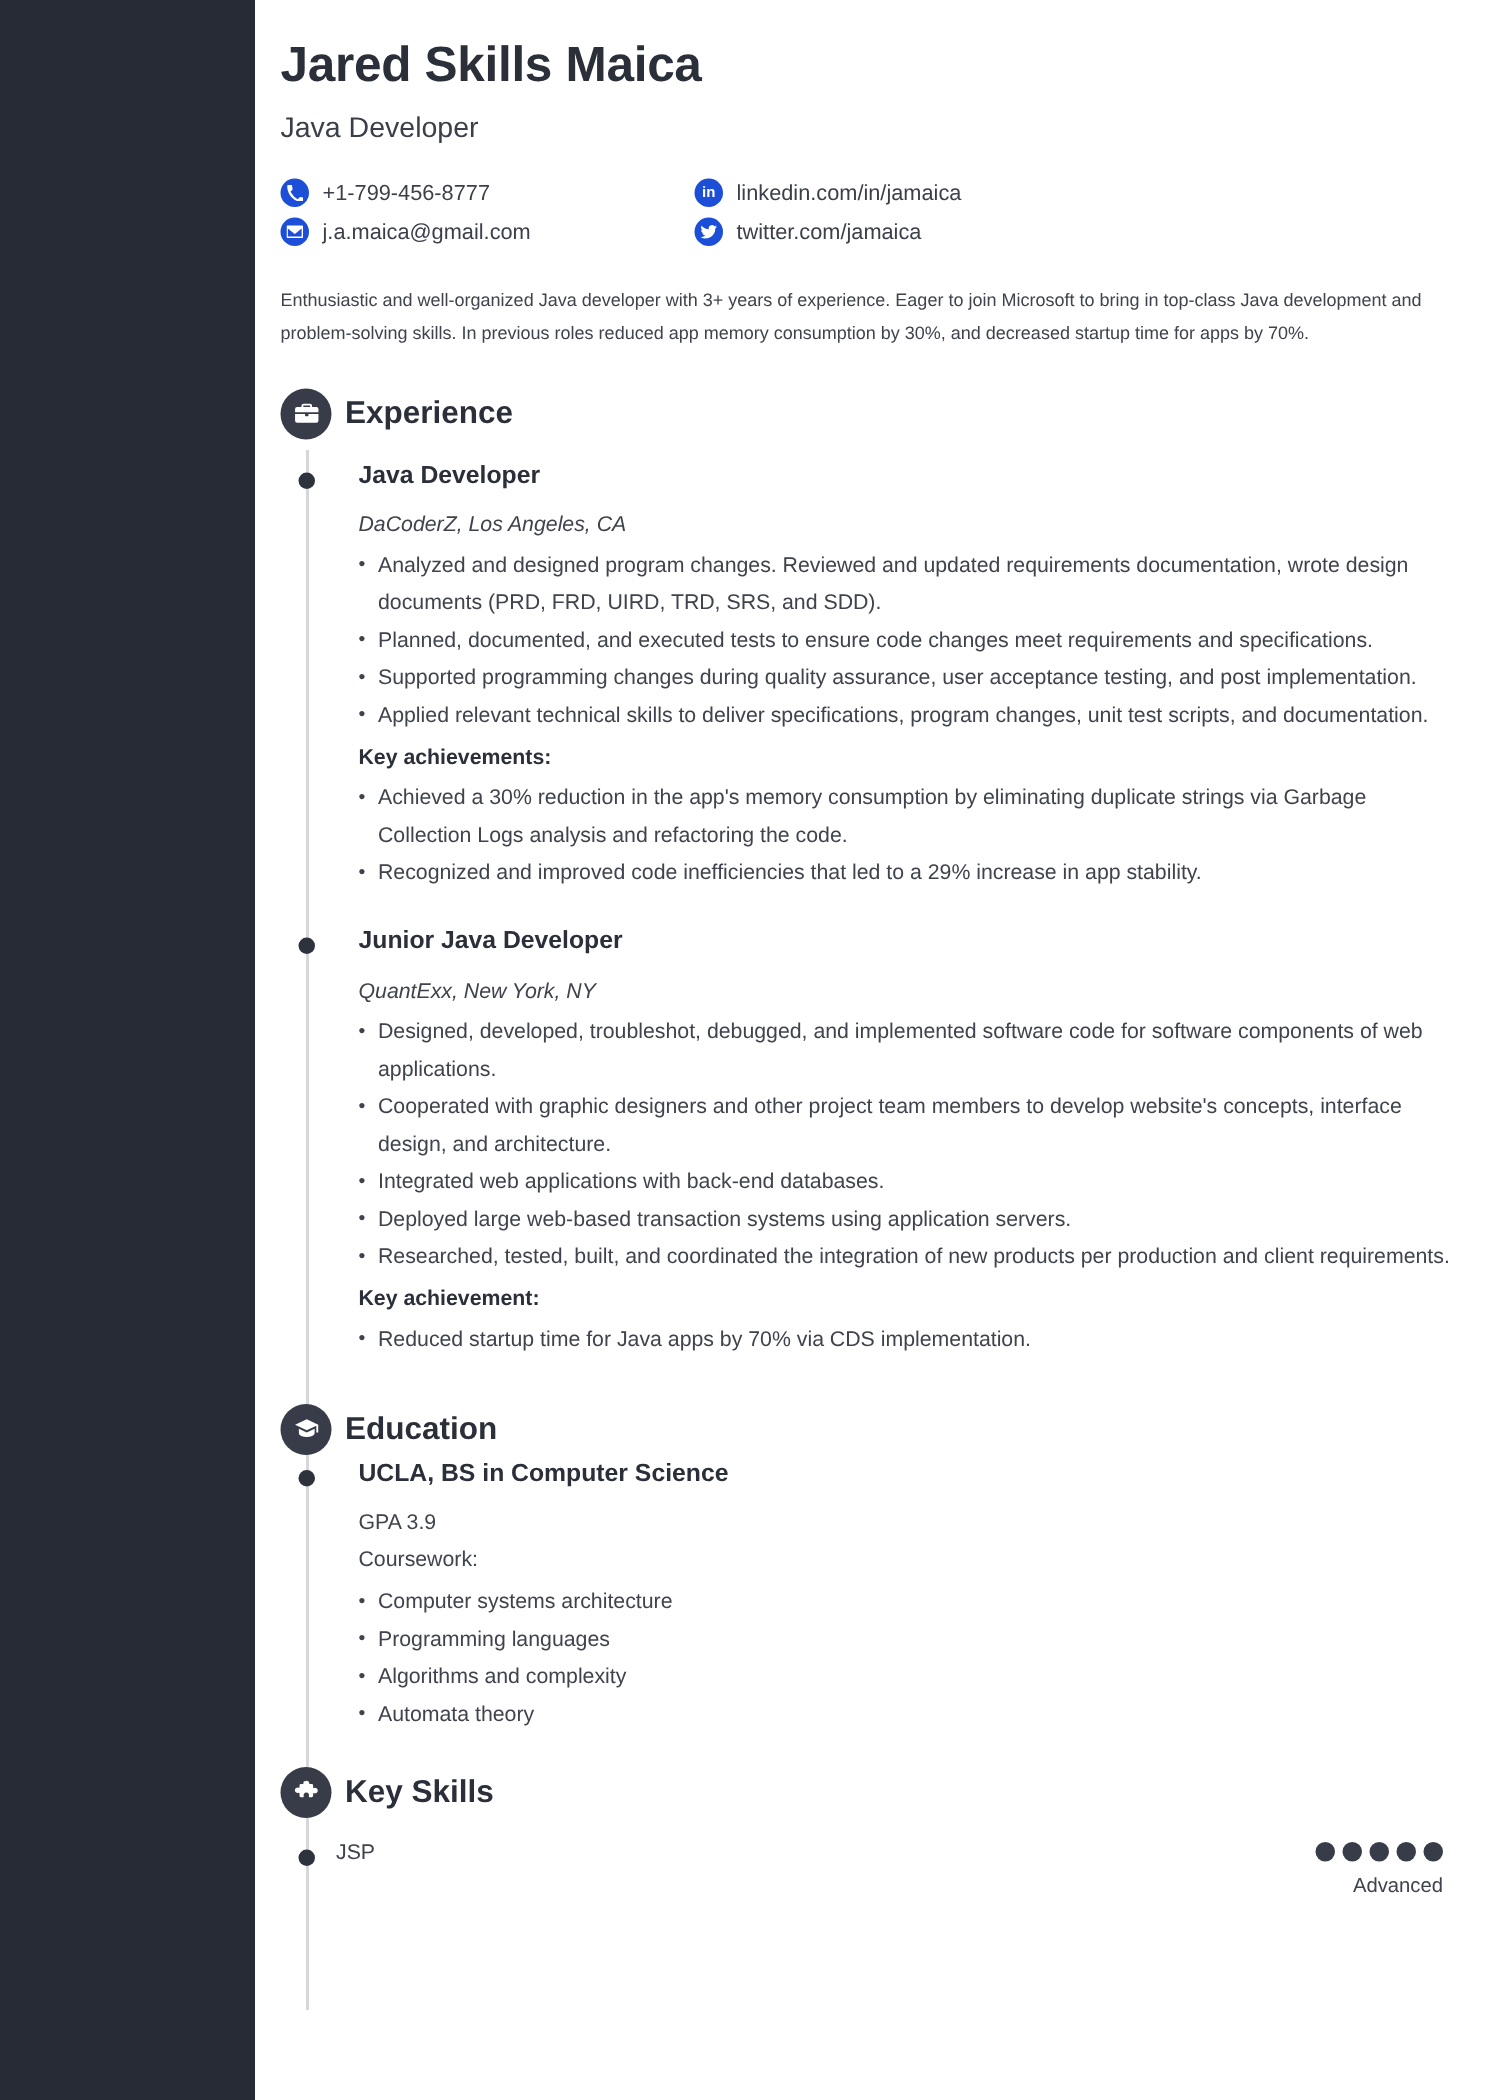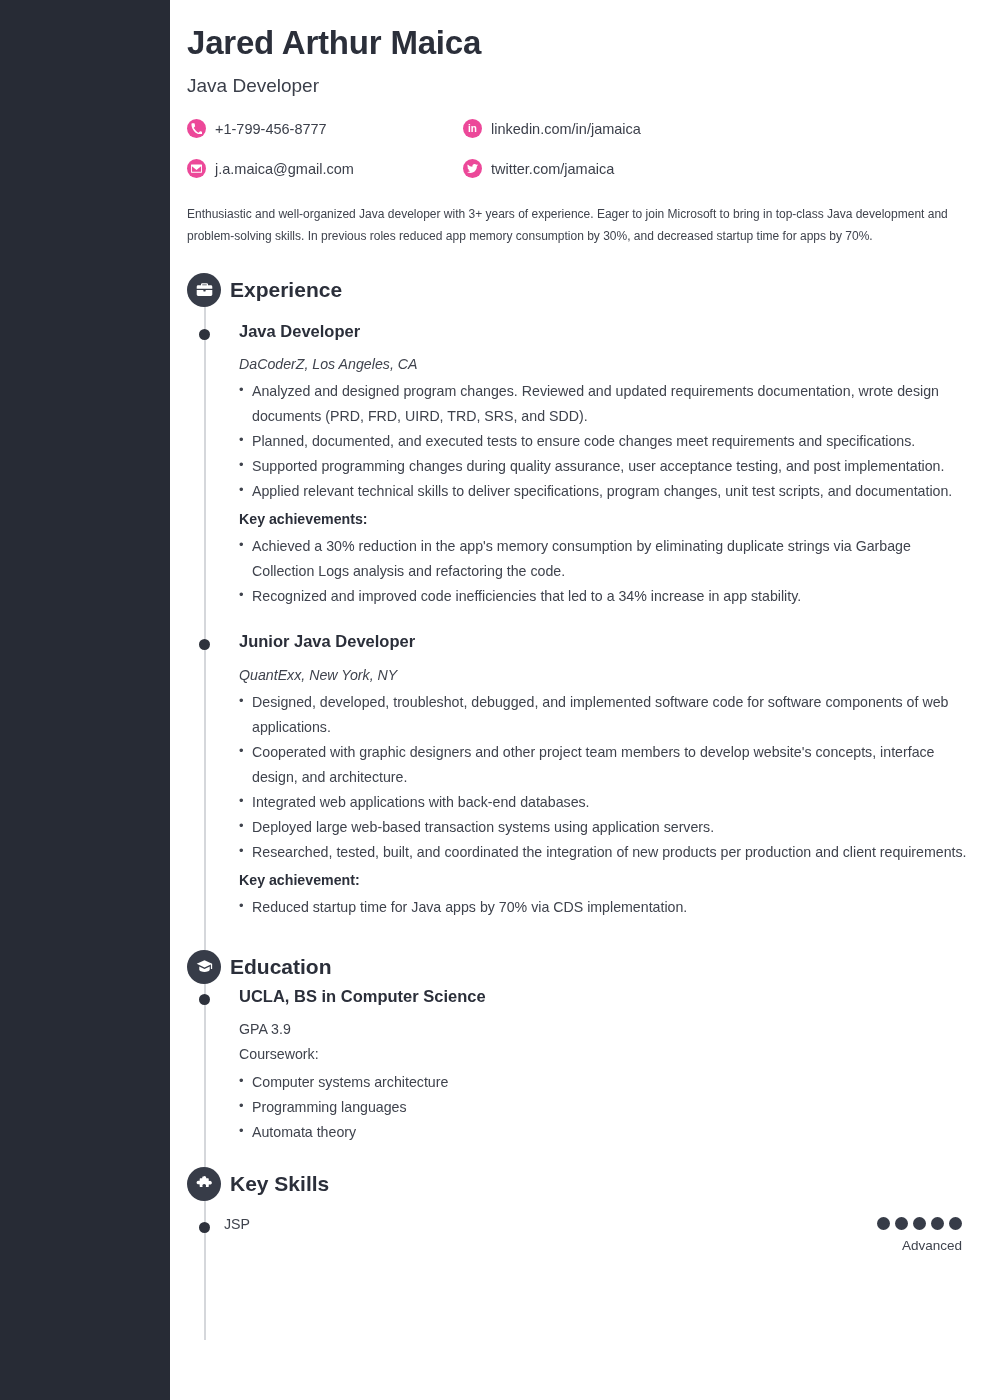--- a/index.html
+++ b/index.html
@@ -29,27 +29,27 @@
     letter-spacing: -0.2px; line-height: 1.25;
   }
   .job-title {
     font-size: 19px; color: #3b3f4a; margin-top: 12px; font-weight: normal;
   }
 
   .contacts {
     margin-top: 22px;
     display: grid;
     grid-template-columns: 276px auto;
-    row-gap: 21px;
+    row-gap: 7px;
   }
   .contact { display: flex; align-items: center; gap: 9px; }
   .contact-text { font-size: 14.5px; color: #3b3f4a; }
   .ico {
     width: 19px; height: 19px; border-radius: 50%;
-    background: #ec4899; color: #fff;
+    background: #1d4ed8; color: #fff;
     display: flex; align-items: center; justify-content: center;
     flex: 0 0 19px;
   }
   .ico svg { width: 11px; height: 11px; fill: #fff; display: block; }
   .ico .lin { font-size: 10px; font-weight: bold; font-family: "Liberation Sans", sans-serif; line-height: 1; }
 
   .summary {
     margin-top: 26px; padding-right: 22px;
     font-size: 12px; color: #3f434d; line-height: 1.78;
   }
@@ -128,21 +128,21 @@
   <div class="sidebar"></div>
   <div class="rail"></div>
 
   <div class="date" style="top:332px">2017 - 2018</div>
   <div class="date" style="top:673px">2015 - 2016</div>
   <div class="date" style="top:1061px">2013 - 2016</div>
 
   <div class="content">
 
     <div class="header">
-      <div class="name">Jared Arthur Maica</div>
+      <div class="name">Jared Skills Maica</div>
       <div class="job-title">Java Developer</div>
 
       <div class="contacts">
         <div class="contact">
           <span class="ico">
             <svg viewBox="0 0 24 24">
                 <path d="M6.6 10.8c1.9 3.7 5 6.7 8.7 8.6l2.9-2.9c.4-.4.9-.5 1.3-.3 1.4.5 3 .7 4.5.7.7 0 1.3.6 1.3 1.3v4.6c0 .7-.6 1.3-1.3 1.3C10.7 24 0 13.3 0 0c0-.7.6-1.3 1.3-1.3h4.6C6.6-1.3 7.2-.7 7.2 0c0 1.6.2 3.1.7 4.5.1.5 0 1-.3 1.3l-2.9 2.9z" transform="translate(1 2)"></path>
               </svg>
           </span>
           <span class="contact-text">+1-799-456-8777</span>
@@ -192,21 +192,21 @@
       <div class="entry-sub">DaCoderZ, Los Angeles, CA</div>
       <ul class="bullets">
         <li>Analyzed and designed program changes. Reviewed and updated requirements documentation, wrote design documents (PRD, FRD, UIRD, TRD, SRS, and SDD).</li>
         <li>Planned, documented, and executed tests to ensure code changes meet requirements and specifications.</li>
         <li>Supported programming changes during quality assurance, user acceptance testing, and post implementation.</li>
         <li>Applied relevant technical skills to deliver specifications, program changes, unit test scripts, and documentation.</li>
       </ul>
       <div class="ach-label">Key achievements:</div>
       <ul class="bullets">
         <li>Achieved a 30% reduction in the app's memory consumption by eliminating duplicate strings via Garbage Collection Logs analysis and refactoring the code.</li>
-        <li>Recognized and improved code inefficiencies that led to a 34% increase in app stability.</li>
+        <li>Recognized and improved code inefficiencies that led to a 29% increase in app stability.</li>
       </ul>
     </div>
 
     <div class="entry" style="margin-top:22px">
       <span class="dot"></span>
       <div class="entry-title">Junior Java Developer</div>
       <div class="entry-sub">QuantExx, New York, NY</div>
       <ul class="bullets">
         <li>Designed, developed, troubleshot, debugged, and implemented software code for software components of web applications.</li>
         <li>Cooperated with graphic designers and other project team members to develop website's concepts, interface design, and architecture.</li>
@@ -230,20 +230,21 @@
     </div>
 
     <div class="entry" style="margin-top:2px">
       <span class="dot"></span>
       <div class="entry-title">UCLA, BS in Computer Science</div>
       <div class="edu-line" style="margin-top:10px">GPA 3.9</div>
       <div class="edu-line">Coursework:</div>
       <ul class="bullets" style="margin-top:2px">
         <li>Computer systems architecture</li>
         <li>Programming languages</li>
+        <li>Algorithms and complexity</li>
         <li>Automata theory</li>
       </ul>
     </div>
 
     <div class="section-head" style="margin-top:22px">
       <span class="sec-badge">
         <svg viewBox="0 0 24 24">
             <path d="M10.4 2.2a2.4 2.4 0 0 1 4 1.8v.7h2.3c.7 0 1.3.6 1.3 1.3V8c0 .4.4.7.8.5a2.6 2.6 0 1 1 0 4.8c-.4-.2-.8.1-.8.5v2c0 .7-.6 1.3-1.3 1.3h-2.1c-.5 0-.8-.4-.6-.8a2.6 2.6 0 1 0-4.8 0c.2.4-.1.8-.6.8H6.5c-.7 0-1.3-.6-1.3-1.3v-2.2c0-.5-.4-.8-.8-.6a2.6 2.6 0 1 1 0-4.8c.4.2.8-.1.8-.6V6c0-.7.6-1.3 1.3-1.3h2.3V4c0-.7.2-1.3.6-1.8z"></path>
           </svg>
       </span>

